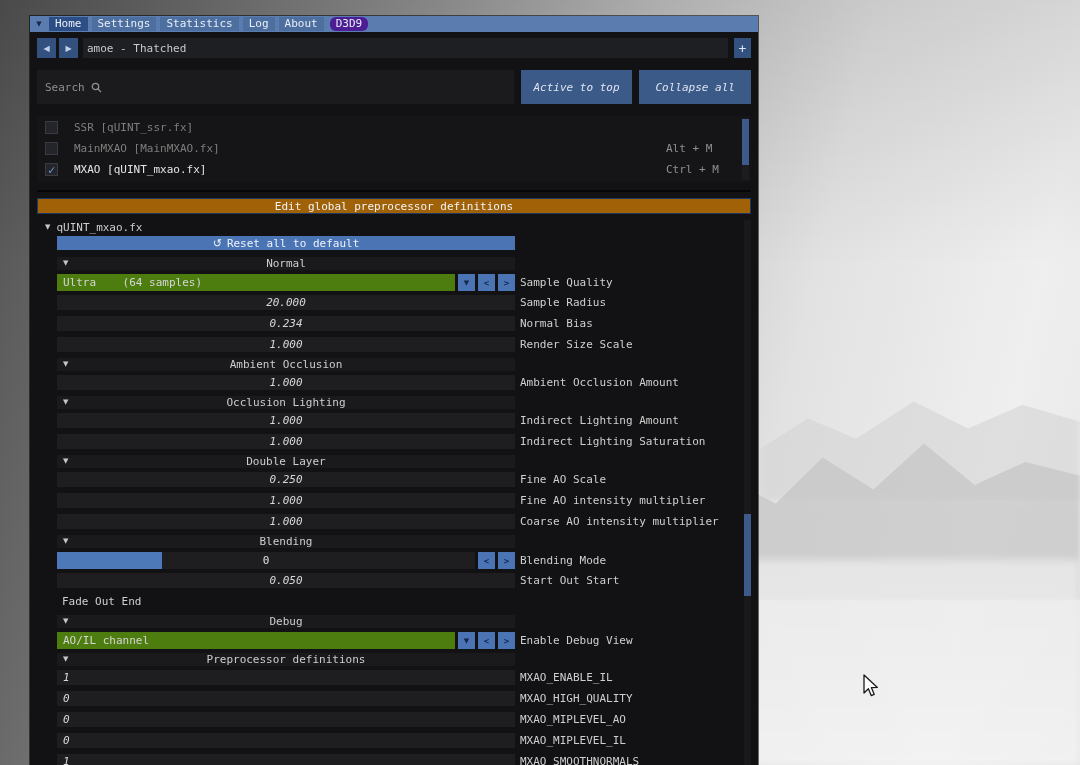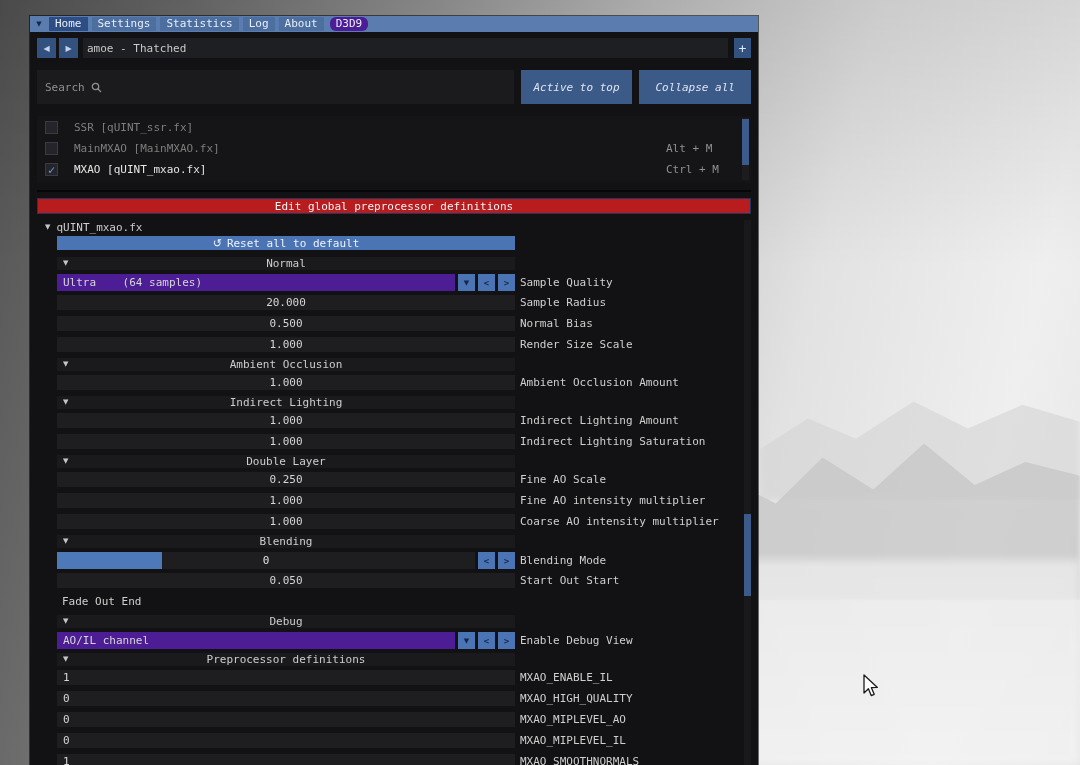--- a/index.html
+++ b/index.html
@@ -63,21 +63,21 @@
   .checkbox .check { color:#6f9bdd; font-weight:bold; font-size:12px; line-height:1; }
   .effect-label { color:#7e7e7e; }
   .effect-row.enabled .effect-label { color:#e6e6e6; }
   .hotkey { position:absolute; left:583px; color:#8f8f8f;margin-left:46px; }
   .list-scrollbar { position:absolute; right:2px; top:2px; width:7px; height:62px; background:#1c1c1f; }
   .list-scrollbar .thumb { position:absolute; left:0; top:1px; width:7px; height:46px; background:#3c5a8a; }
 
   .splitter { flex:0 0 10px; display:flex; align-items:center; margin-bottom:2px; }
   .splitter-line { height:2px; width:100%; background:#060607; }
 
-  .preproc-btn { flex:0 0 16px; background:#b91c1c; border:1px solid #1d3863; color:#f0f4fb;
+  .preproc-btn { flex:0 0 16px; background:#a16207; border:1px solid #1d3863; color:#f0f4fb;
                  display:flex; align-items:center; justify-content:center; margin-bottom:6px; }
 
   .settings-panel { flex:1; min-height:0; position:relative; overflow:hidden; padding-right:14px; }
   .panel-scrollbar { position:absolute; right:0; top:0; width:7px; height:100%; background:#19191b; }
   .panel-scrollbar .thumb { position:absolute; left:0; top:54%; width:7px; height:15%; background:#3c5a8a; }
 
   .tree-header { height:14px; display:flex; align-items:center; gap:6px; padding-left:8px; margin-bottom:2px; color:#cdcdcd; }
   .tri { font-size:7px; color:#c6c6c6; font-family:"DejaVu Sans",sans-serif; line-height:1; }
 
   .reset-btn { margin-left:20px; width:458px; height:14px; background:#4a74b4; color:#eef3fb;
@@ -85,24 +85,24 @@
   .reset-btn .reset-icon { font-family:"DejaVu Sans",sans-serif; font-size:11px; }
 
   .section-row { height:13px; margin-bottom:4px; padding-left:20px; display:flex; }
   .section-bar { width:458px; background:#1a1a1d; position:relative; display:flex; align-items:center; }
   .section-bar .tri { position:absolute; left:6px; }
   .section-title { width:100%; text-align:center; color:#cdcdcd; }
 
   .srow { height:15px; margin-bottom:6px; padding-left:20px; display:flex; align-items:stretch; }
   .srow.tall { height:17px; margin-bottom:4px; }
   .slabel { margin-left:5px; display:flex; align-items:center; color:#cfcfcf; white-space:nowrap; }
-  .value-field { width:458px; background:#1e1e21; display:flex; align-items:center; justify-content:center; color:#d6d6d6; }
+  .value-field { width:458px; background:#1e1e21; display:flex; align-items:center; justify-content:center; color:#d6d6d6;font-style:italic; }
   .value-field.left { justify-content:flex-start; padding-left:6px; }
 
-  .combo-field { width:398px; background:#4c1d95; display:flex; align-items:center; padding-left:6px; color:#d6d6d6; }
+  .combo-field { width:398px; background:#4d7c0f; display:flex; align-items:center; padding-left:6px; color:#d6d6d6; }
   .combo-field span { white-space:pre; }
   .cbtn { width:17px; margin-left:3px; background:#4a74b4; color:#14274a;
           display:flex; align-items:center; justify-content:center; font-size:9px; font-weight:bold; }
   .cbtn .tri-dn { font-family:"DejaVu Sans",sans-serif; font-size:7px; color:#14274a; }
 
   .slider { width:418px; background:#1e1e21; position:relative; display:flex; align-items:center; justify-content:center; color:#e2e2e2; overflow:hidden; }
   .slider .fill { position:absolute; left:0; top:0; bottom:0; background:#4d79b8; }
   .slider .slider-value { position:relative; }
 
   .cursor { position:absolute; left:862px; top:674px; pointer-events:none; }
@@ -227,21 +227,21 @@
 
         <div class="srow">
           <div class="value-field">
               <span>20.000</span>
             </div>
           <div class="slabel">Sample Radius</div>
         </div>
 
         <div class="srow">
           <div class="value-field">
-              <span>0.500</span>
+              <span>0.234</span>
             </div>
           <div class="slabel">Normal Bias</div>
         </div>
 
         <div class="srow">
           <div class="value-field">
               <span>1.000</span>
             </div>
           <div class="slabel">Render Size Scale</div>
         </div>
@@ -256,21 +256,21 @@
         <div class="srow">
           <div class="value-field">
               <span>1.000</span>
             </div>
           <div class="slabel">Ambient Occlusion Amount</div>
         </div>
 
         <div class="section-row">
           <div class="section-bar">
             <span class="tri">▼</span>
-            <span class="section-title">Indirect Lighting</span>
+            <span class="section-title">Occlusion Lighting</span>
           </div>
         </div>
 
         <div class="srow">
           <div class="value-field">
               <span>1.000</span>
             </div>
           <div class="slabel">Indirect Lighting Amount</div>
         </div>
 

